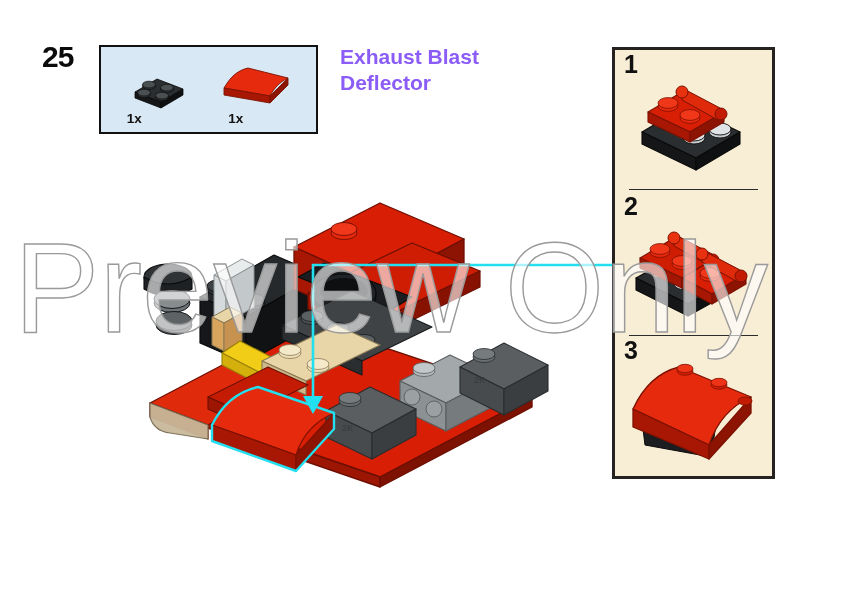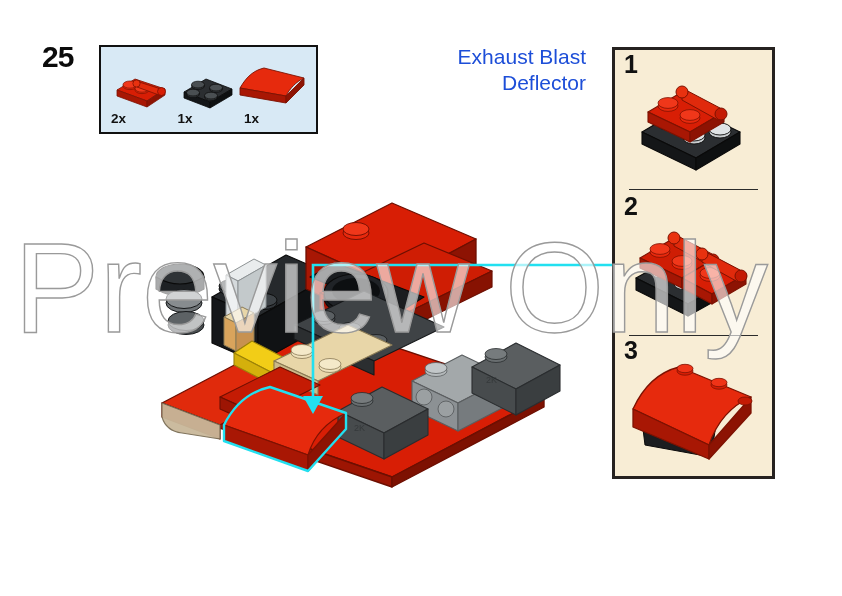--- a/index.html
+++ b/index.html
@@ -35,22 +35,22 @@
     width:70px;
   }
   .part-art{height:52px;display:flex;align-items:flex-end;justify-content:center;}
   .part-qty{
     font-size:13.5px;font-weight:bold;color:#111;
     margin-top:1px;align-self:flex-start;margin-left:4px;
   }
 
   .title{
     position:absolute;left:340px;top:44px;width:246px;
-    text-align:right;
-    font-size:21px;font-weight:normal;color:#1d4ed8;
+    text-align:left;
+    font-size:21px;font-weight:bold;color:#8b5cf6;
     line-height:1.22;
   }
 
   
   .substeps{
     position:absolute;left:612px;top:47px;
     width:163px;height:432px;
     background:#f8edd5;
     border:3px solid #262220;
     box-sizing:border-box;
@@ -64,21 +64,21 @@
   .substep-art{
     position:absolute;inset:0;
     display:flex;align-items:center;justify-content:center;
   }
   .sub-divider{
     position:absolute;left:14px;right:14px;height:0;
     border-top:1.6px solid #2b2b2b;
   }
 
   
-  .model{position:absolute;left:124px;top:185px;width:480px;height:320px;}
+  .model{position:absolute;left:112px;top:185px;width:480px;height:320px;}
 
   
   .callout{position:absolute;left:0;top:0;width:842px;height:596px;pointer-events:none;}
 
   
   .watermark{
     position:absolute;left:0;top:232px;width:842px;height:130px;
     pointer-events:none;
   }
   .watermark text{
@@ -93,39 +93,20 @@
 </head>
 <body>
 
 <div class="page">
 
   <div class="step-number">25</div>
 
   <div class="parts-box">
     <div class="parts-row">
 
-      <div class="part-cell">
-        <div class="part-art">
-          <svg width="62" height="46" viewBox="0 0 62 46">
-            <g>
-              <polygon points="8,26 26,15 56,25 38,37" fill="#d81e05" stroke="#7d1202" stroke-width="0.8"></polygon>
-              <polygon points="8,26 8,32 38,43 38,37" fill="#a81704" stroke="#7d1202" stroke-width="0.8"></polygon>
-              <polygon points="38,37 38,43 56,31 56,25" fill="#8d1303" stroke="#7d1202" stroke-width="0.8"></polygon>
-              <ellipse cx="21" cy="22" rx="7" ry="3.6" fill="#e8290d" stroke="#7d1202" stroke-width="0.7"></ellipse>
-              <ellipse cx="21" cy="20.6" rx="7" ry="3.6" fill="#f0371a" stroke="#7d1202" stroke-width="0.7"></ellipse>
-              <ellipse cx="33" cy="26" rx="7" ry="3.6" fill="#e8290d" stroke="#7d1202" stroke-width="0.7"></ellipse>
-              <ellipse cx="33" cy="24.6" rx="7" ry="3.6" fill="#f0371a" stroke="#7d1202" stroke-width="0.7"></ellipse>
-              <path d="M27,17 L52,25 L54,29 L50,31 L28,23 Z" fill="#e02a0c" stroke="#7d1202" stroke-width="0.8"></path>
-              <ellipse cx="52.5" cy="27.5" rx="4" ry="4" fill="#d81e05" stroke="#7d1202" stroke-width="0.8"></ellipse>
-              <ellipse cx="27.5" cy="19.5" rx="3.6" ry="3.6" fill="#e8310f" stroke="#7d1202" stroke-width="0.8"></ellipse>
-            </g>
-          </svg>
-        </div>
-        <div class="part-qty">2x</div>
-      </div>
 
       <div class="part-cell">
         <div class="part-art">
           <svg width="62" height="46" viewBox="0 0 62 46">
             <g>
               <polygon points="8,28 30,15 56,25 34,38" fill="#2b2e31" stroke="#0a0a0a" stroke-width="0.8"></polygon>
               <polygon points="8,28 8,34 34,44 34,38" fill="#141618" stroke="#0a0a0a" stroke-width="0.8"></polygon>
               <polygon points="34,38 34,44 56,31 56,25" fill="#0e1011" stroke="#0a0a0a" stroke-width="0.8"></polygon>
               <ellipse cx="22" cy="22" rx="6.5" ry="3.4" fill="#3a3e41" stroke="#0a0a0a" stroke-width="0.7"></ellipse>
               <ellipse cx="22" cy="20.6" rx="6.5" ry="3.4" fill="#4a4f52" stroke="#0a0a0a" stroke-width="0.7"></ellipse>

